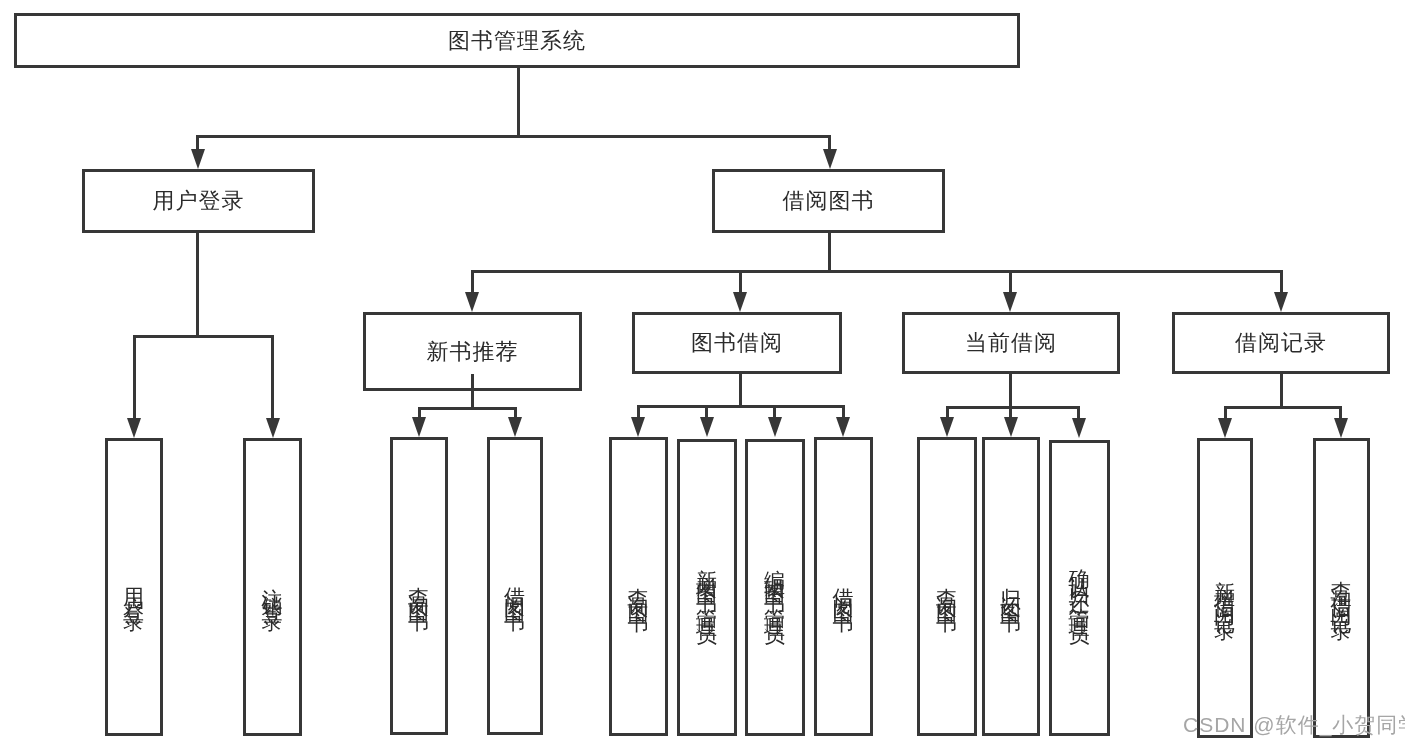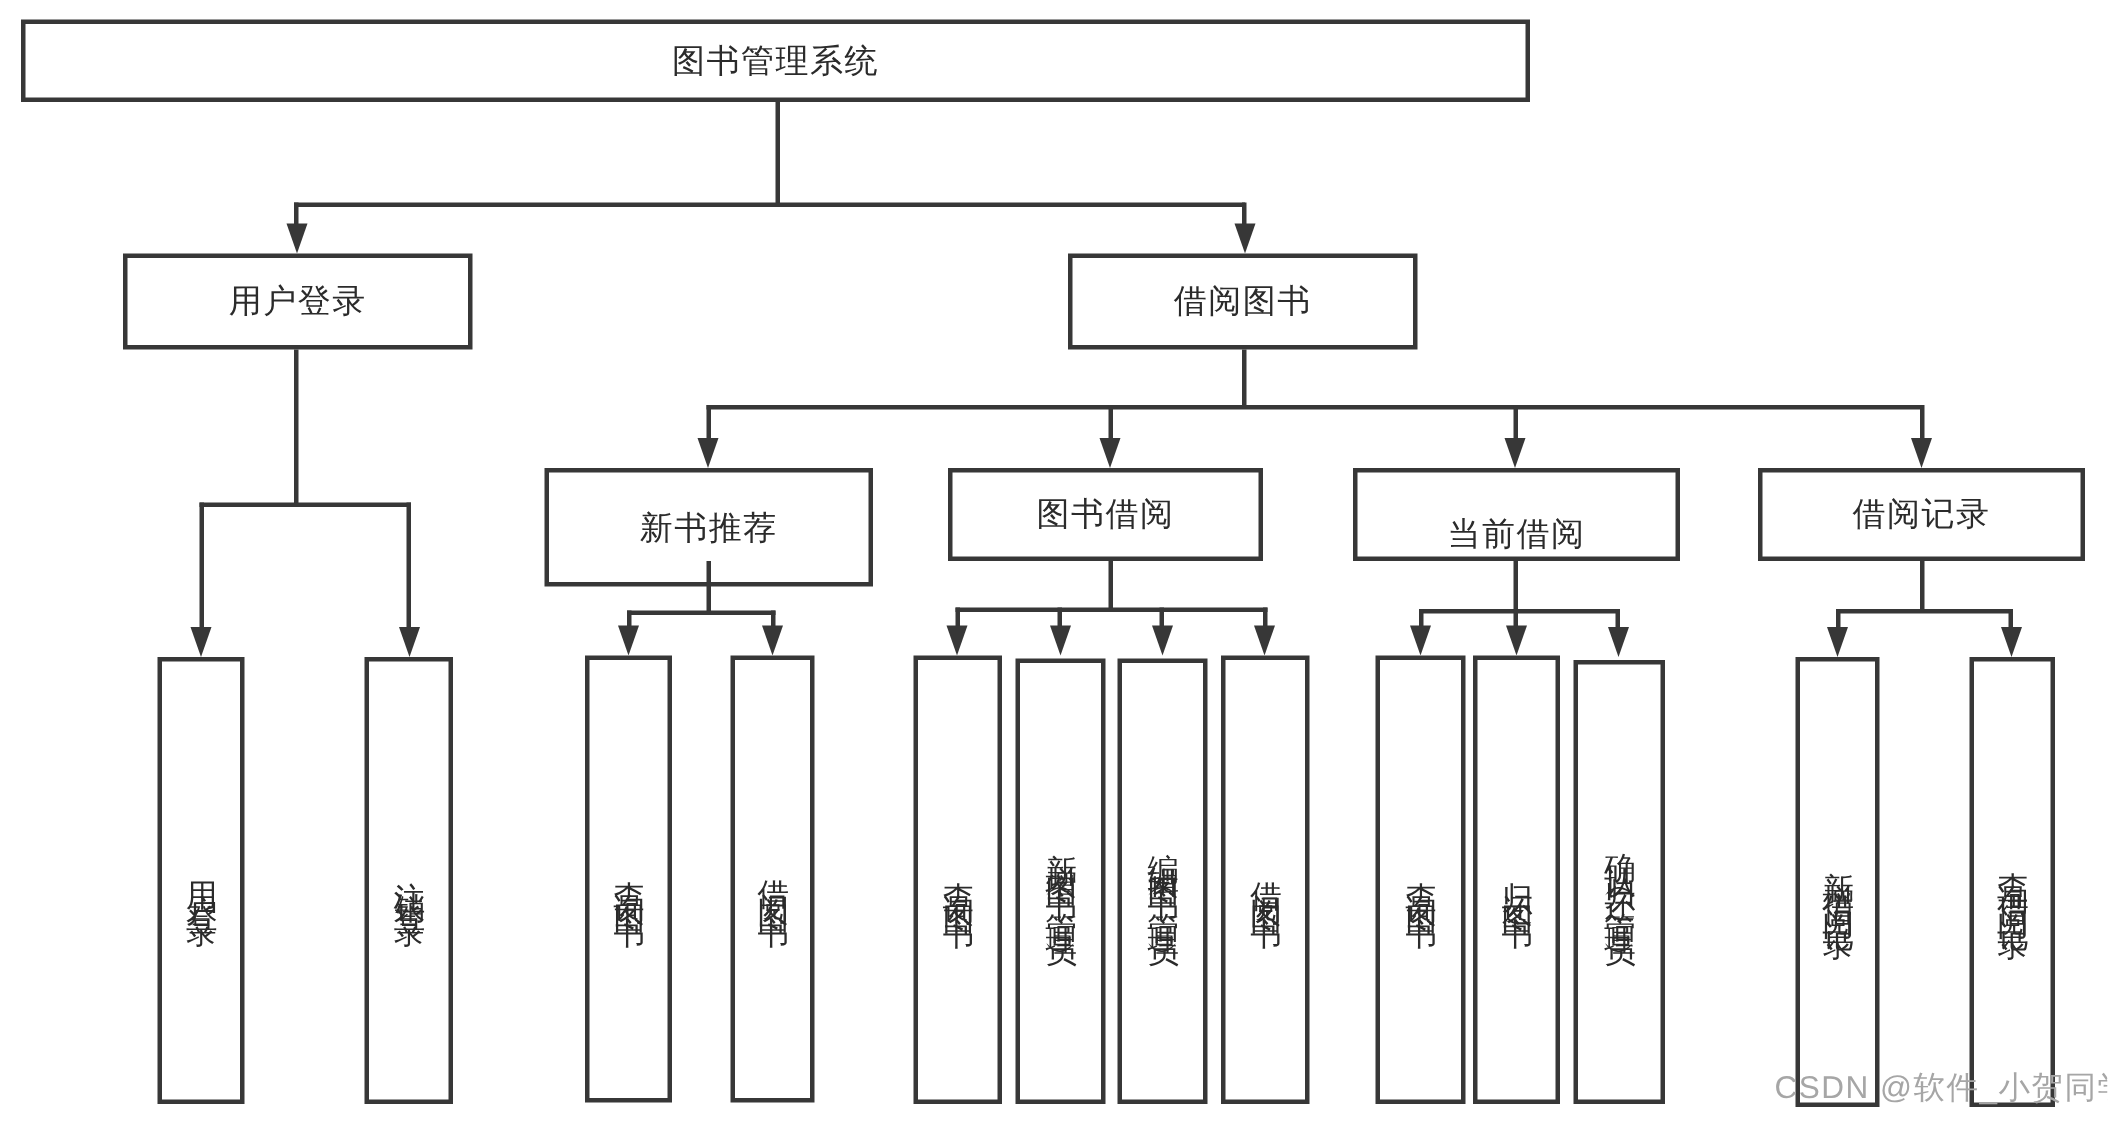--- a/index.html
+++ b/index.html
@@ -29,21 +29,21 @@
     position:absolute;width:0;height:0;
     border-left:7px solid transparent;border-right:7px solid transparent;
     border-top:20px solid #373737;
   }
   
   .n-root        {left:14px;  top:13px;  width:1006px;height:55px;}
   .n-user-login  {left:82px;  top:169px; width:233px; height:64px;}
   .n-book-mgmt   {left:712px; top:169px; width:233px; height:64px;}
   .n-new-book    {left:363px; top:312px; width:219px; height:79px;}
   .n-borrow      {left:632px; top:312px; width:210px; height:62px;}
-  .n-current     {left:902px; top:312px; width:218px; height:62px;align-items:flex-end;}
+  .n-current     {left:902px; top:312px; width:218px; height:62px;}
   .n-record      {left:1172px;top:312px; width:218px; height:62px;}
 
   .n-leaf-login  {left:105px; top:438px; width:58px; height:298px;}
   .n-leaf-logout {left:243px; top:438px; width:59px; height:298px;}
   .n-nb-query    {left:390px; top:437px; width:58px; height:298px;}
   .n-nb-borrow   {left:487px; top:437px; width:56px; height:298px;}
   .n-bb-query    {left:609px; top:437px; width:59px; height:299px;}
   .n-bb-add      {left:677px; top:439px; width:60px; height:297px;}
   .n-bb-edit     {left:745px; top:439px; width:60px; height:297px;}
   .n-bb-borrow   {left:814px; top:437px; width:59px; height:299px;}

